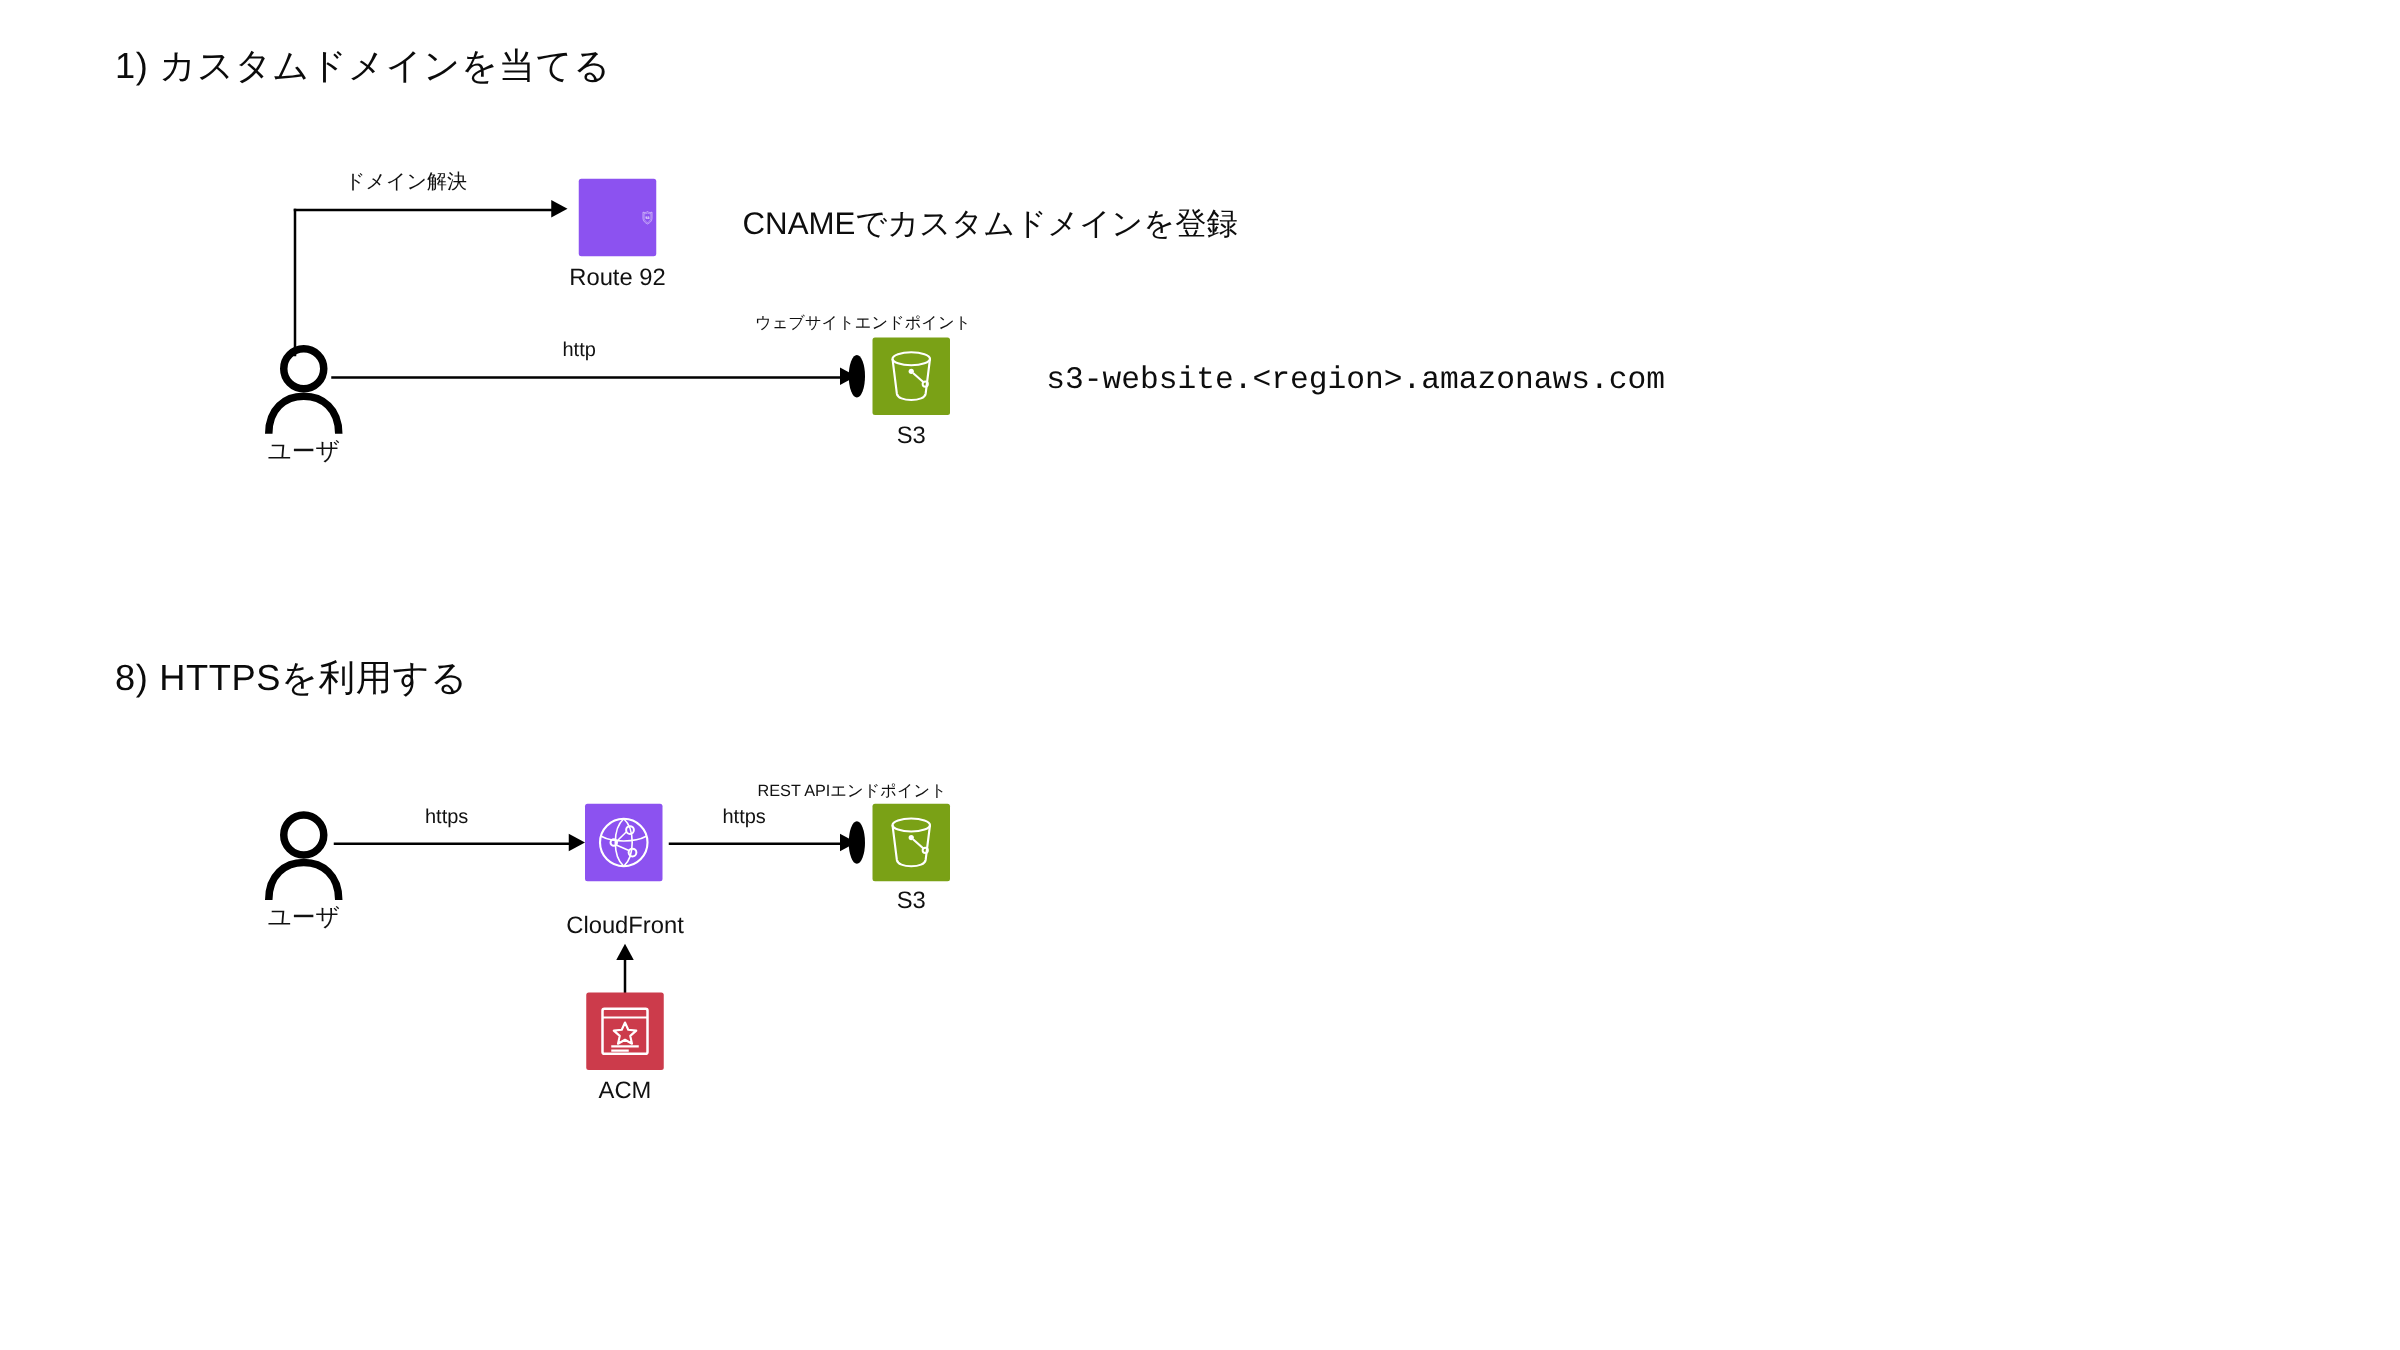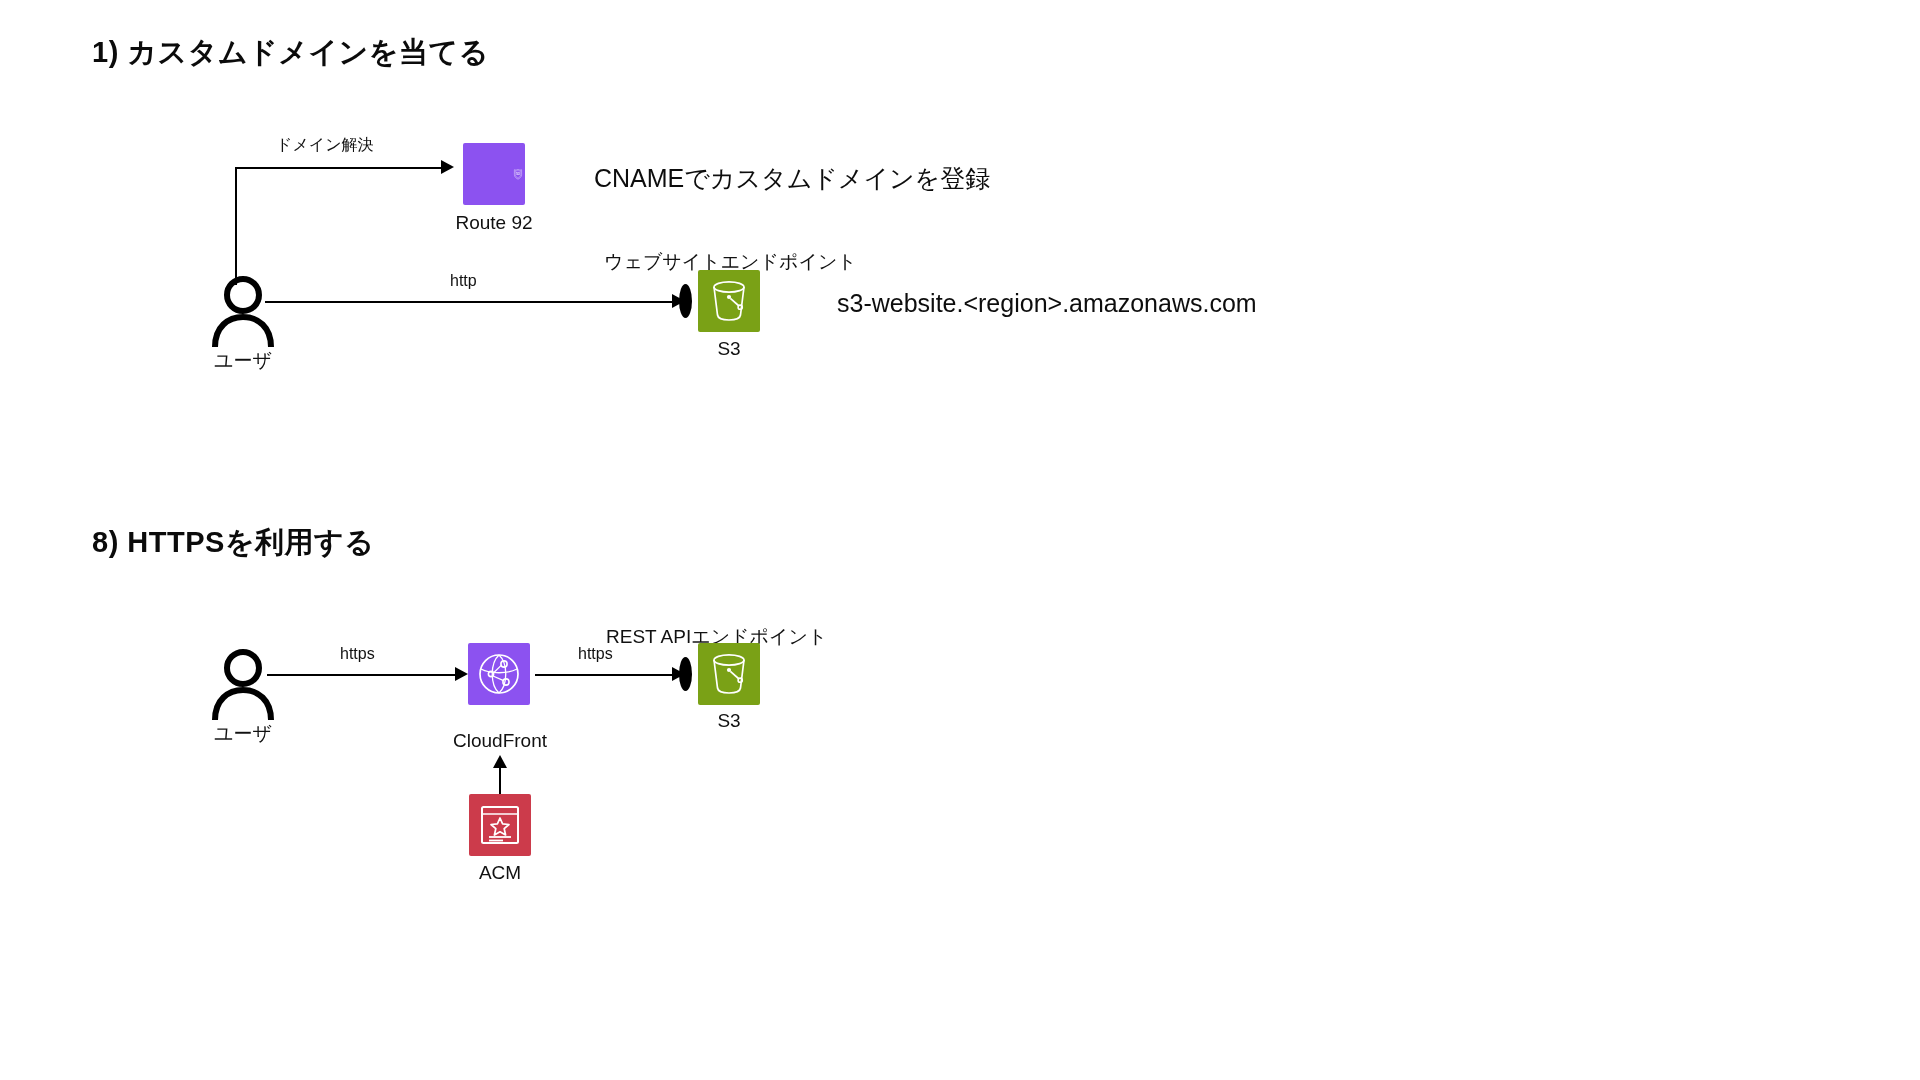--- a/index.html
+++ b/index.html
@@ -14,21 +14,21 @@
     font-family: "Liberation Sans", "DejaVu Sans", sans-serif;
     color: #000000;
     overflow: hidden;
   }
   .canvas {
     position: absolute;
     inset: 0;
   }
   .section-title {
     position: absolute;
-    font-weight: bold;
+    font-weight: normal;
     font-size: 29px;
     letter-spacing: 0.5px;
     color: #0b0b0b;
     white-space: nowrap;
   }
   #title-1 { left: 92px; top: 33px; }
   #title-2 { left: 92px; top: 523px; }
 
   
   .node {
@@ -43,21 +43,21 @@
   .node-label {
     position: absolute;
     font-size: 19px;
     white-space: nowrap;
     text-align: center;
     color: #111;
   }
 
   .small-label {
     position: absolute;
-    font-size: 19px;
+    font-size: 13px;
     white-space: nowrap;
     color: #111;
   }
 
   .edge-label {
     position: absolute;
     font-size: 16px;
     white-space: nowrap;
     color: #111;
   }
@@ -149,21 +149,21 @@
     <svg viewBox="0 0 62 62" xmlns="http://www.w3.org/2000/svg">
       <ellipse cx="31" cy="17" rx="15" ry="5.2" fill="none" stroke="#ffffff" stroke-width="1.7"></ellipse>
       <path d="M16 17 L19.5 45 C20 48.2, 25 50, 31 50 C37 50, 42 48.2, 42.5 45 L46 17" fill="none" stroke="#ffffff" stroke-width="1.7"></path>
       <circle cx="31" cy="27" r="2.1" fill="#ffffff"></circle>
       <line x1="32.4" y1="28.4" x2="41" y2="36" stroke="#ffffff" stroke-width="1.7"></line>
       <circle cx="42.2" cy="37.2" r="2.1" fill="none" stroke="#ffffff" stroke-width="1.6"></circle>
     </svg>
   </div>
   <div class="node-label" style="left:675px; top:338px; width:108px;">S3</div>
 
-  <div class="big-text" style="left:789px; top:289px;">s3-website.&lt;region&gt;.amazonaws.com</div>
+  <div class="big-text" style="left:789px; top:289px;font-family:Liberation Mono, monospace;">s3-website.&lt;region&gt;.amazonaws.com</div>
 
   <div class="user-fig" style="left:206px; top:273px;">
     <svg viewBox="0 0 74 74" xmlns="http://www.w3.org/2000/svg">
       <circle cx="37" cy="22" r="16" fill="none" stroke="#000" stroke-width="6"></circle>
       <path d="M9 74 C9 54, 22 44, 37 44 C52 44, 65 54, 65 74" fill="none" stroke="#000" stroke-width="6" stroke-linecap="round"></path>
     </svg>
   </div>
   <div class="node-label" style="left:186px; top:348px; width:114px;">ユーザ</div>
 
   <div class="section-title" id="title-2">8) HTTPSを利用する</div>

